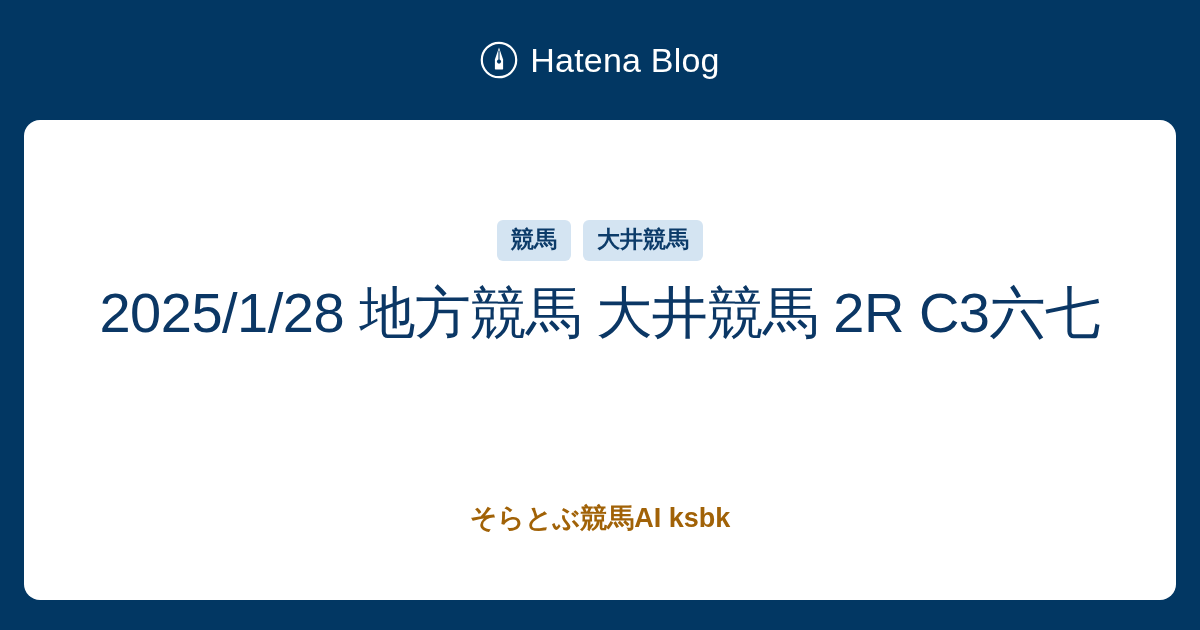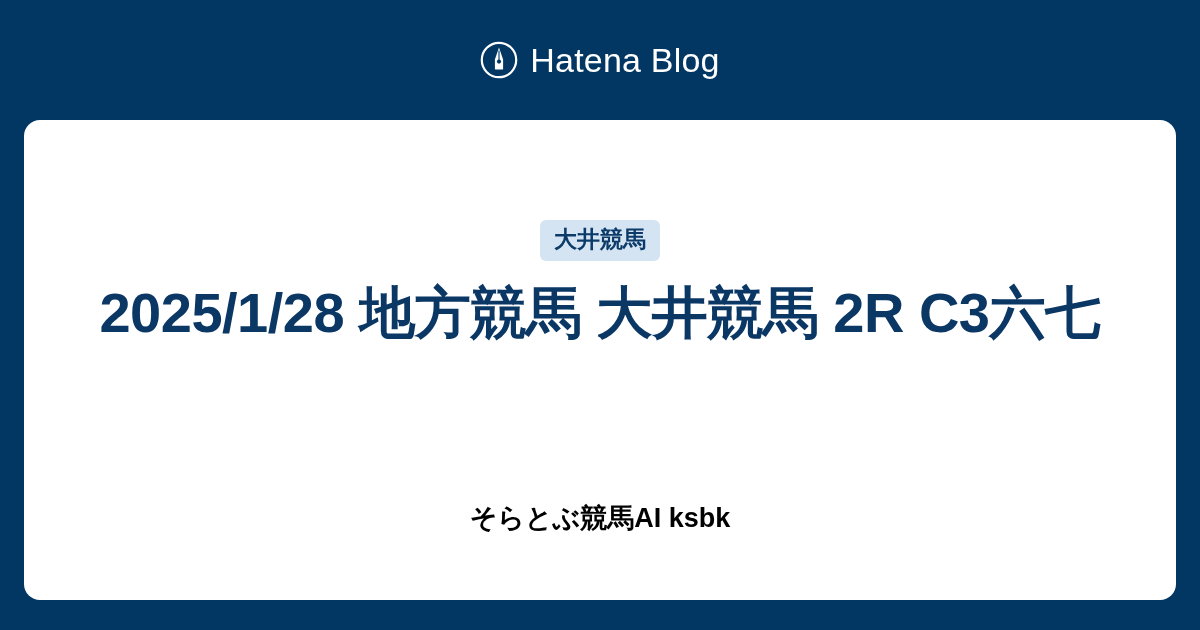--- a/index.html
+++ b/index.html
@@ -87,35 +87,35 @@
     border-radius: 6px;
     white-space: nowrap;
   }
 
   
   .entry-title {
     margin: 18px 0 0 0;
     padding: 0 60px;
     color: #0b3765;
     font-size: 56px;
-    font-weight: 700;
+    font-weight: 400;
     line-height: 1.22;
     text-align: center;
     letter-spacing: -0.5px;
     max-width: 1060px;
     word-break: break-word;
   }
 
   
   .blog-name {
     position: absolute;
     left: 0;
     right: 0;
     bottom: 66px;
-    color: #000000;
+    color: #a16207;
     font-size: 27px;
     font-weight: 700;
     line-height: 1.2;
     text-align: center;
     padding: 0 60px;
     box-sizing: border-box;
   }
 </style>
 </head>
 <body>
@@ -130,20 +130,21 @@
         <path d="M19 9.6 L19 20.2" stroke="#023763" stroke-width="1.1" fill="none"></path>
         <circle cx="19" cy="20.6" r="2.05" fill="#023763"></circle>
       </svg>
     </span>
     <span class="brand-name">Hatena Blog</span>
   </div>
 
   <div class="card">
 
     <div class="tag-row">
+      <span class="tag">競馬</span>
       <span class="tag">大井競馬</span>
     </div>
 
     <h1 class="entry-title">2025/1/28 地方競馬 大井競馬 2R C3六七</h1>
 
     <div class="blog-name">そらとぶ競馬AI ksbk</div>
 
   </div>
 
 </div>

